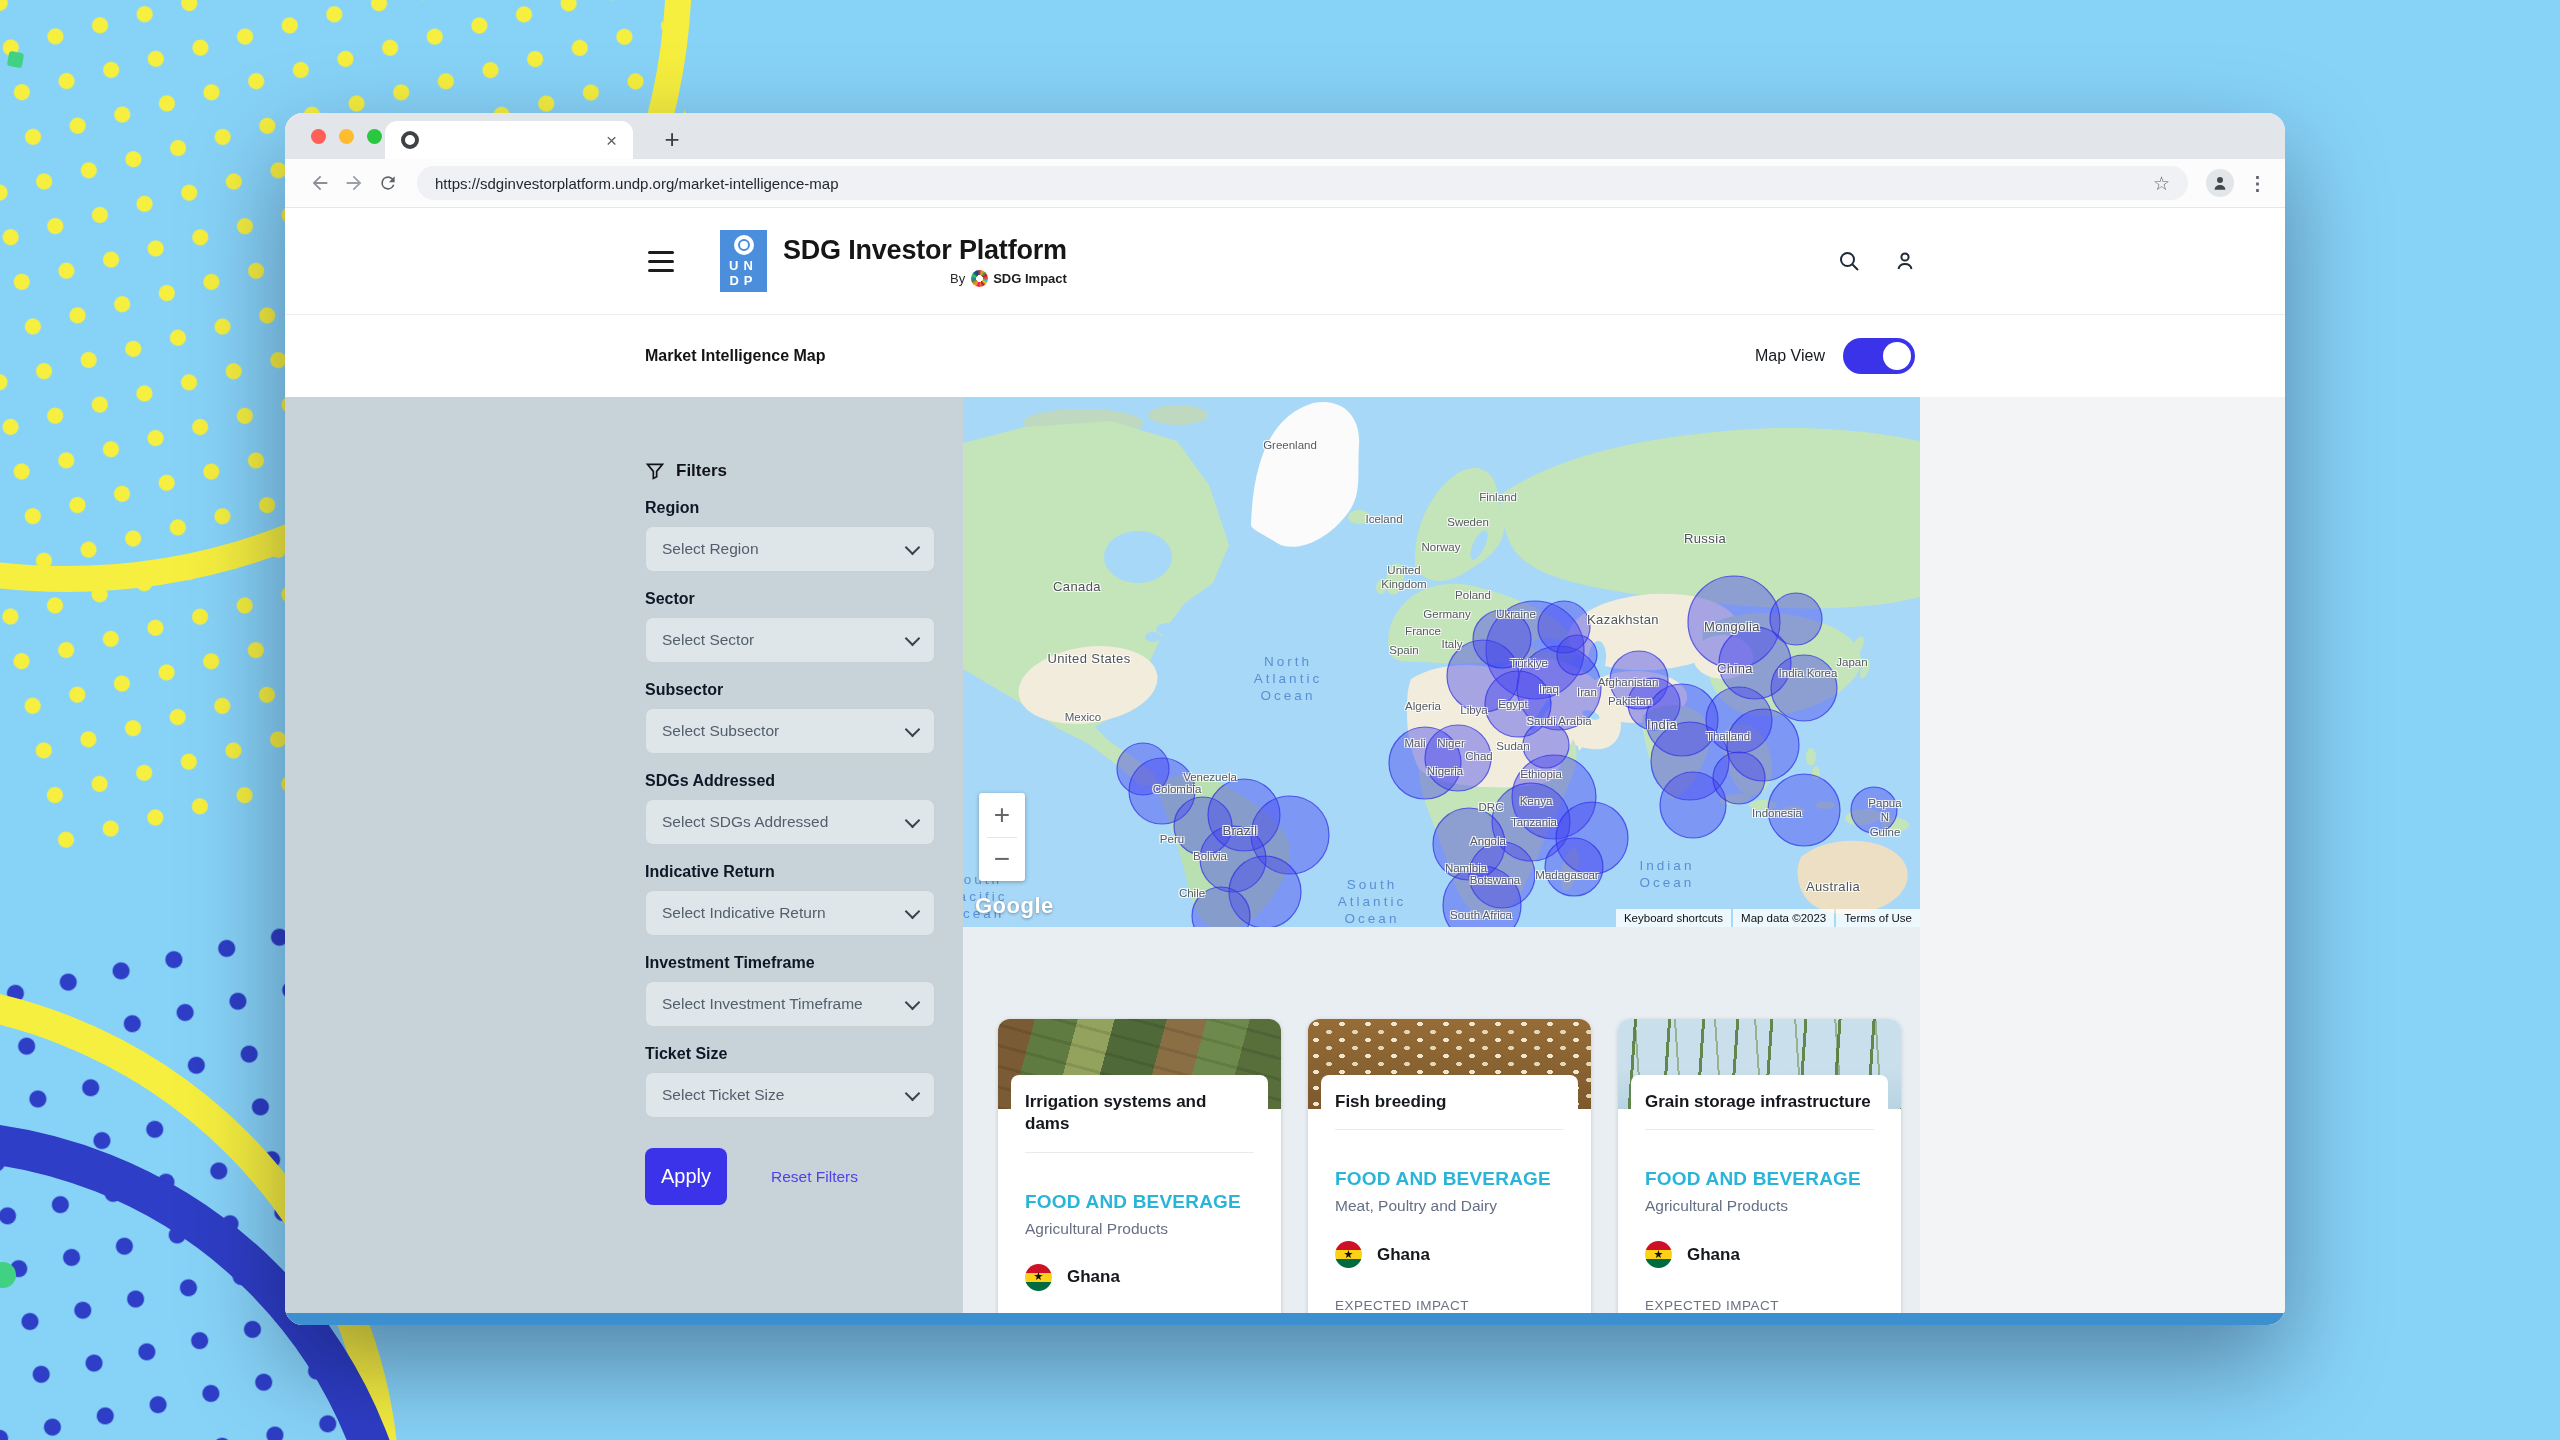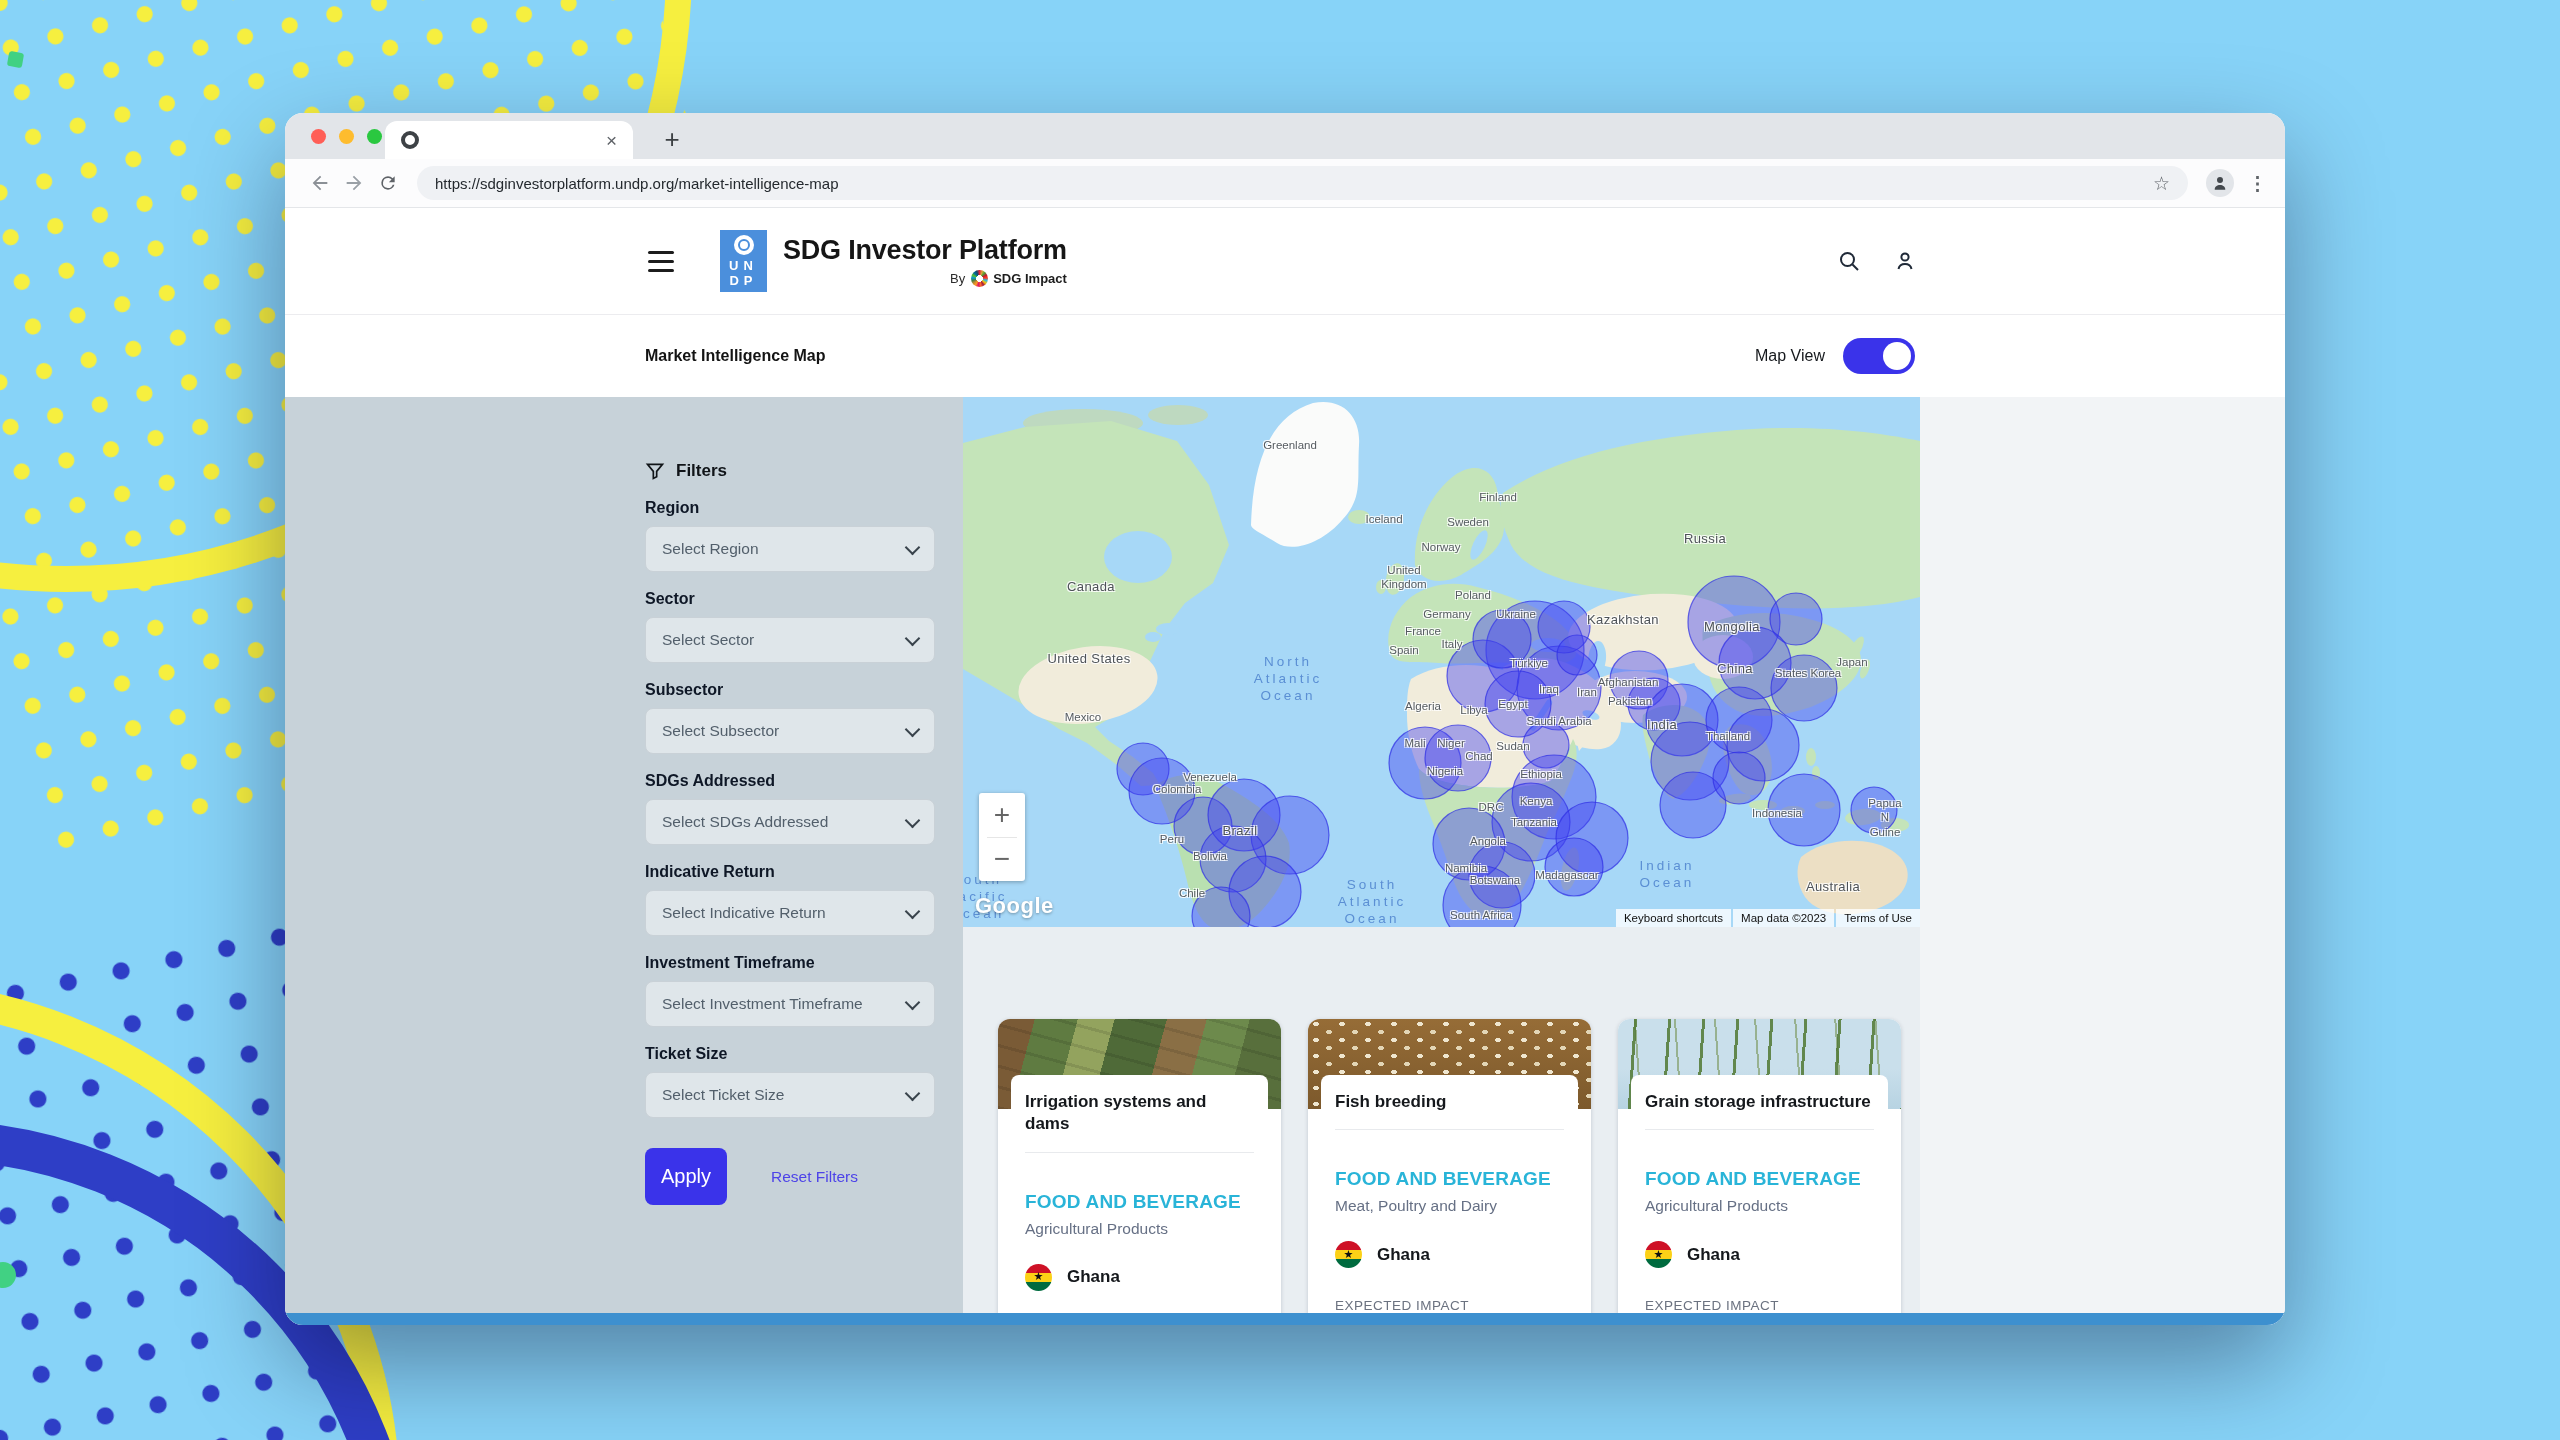--- a/index.html
+++ b/index.html
@@ -406,21 +406,21 @@
                 <circle cx="776" cy="323" r="33" class="marker"></circle>
                 <circle cx="800" cy="348" r="36" class="marker"></circle>
                 <circle cx="776" cy="381" r="26" class="marker"></circle>
                 <circle cx="841" cy="413" r="36" class="marker"></circle>
                 <circle cx="911" cy="413" r="23" class="marker"></circle>
               </g>
           </svg>
           <div class="map-labels">
               <div class="mlabel " style="left: 327px; top: 48px;">Greenland</div>
               <div class="mlabel " style="left: 397px; top: 122px; padding-left: 48px;">Iceland</div>
-              <div class="mlabel big" style="left: 128px; top: 190px;">Canada</div>
+              <div class="mlabel big" style="left: 114px; top: 190px;">Canada</div>
               <div class="mlabel big" style="left: 126px; top: 262px;">United States</div>
               <div class="mlabel " style="left: 120px; top: 320px;">Mexico</div>
               <div class="mlabel ocean" style="left: 325px; top: 282px;">North
 Atlantic
 Ocean</div>
               <div class="mlabel ocean" style="left: 409px; top: 505px;">South
 Atlantic
 Ocean</div>
               <div class="mlabel ocean" style="left: 14px; top: 500px;">South
 Pacific
@@ -436,21 +436,21 @@
               <div class="mlabel " style="left: 510px; top: 198px;">Poland</div>
               <div class="mlabel " style="left: 484px; top: 217px;">Germany</div>
               <div class="mlabel " style="left: 553px; top: 217px;">Ukraine</div>
               <div class="mlabel " style="left: 460px; top: 234px;">France</div>
               <div class="mlabel " style="left: 489px; top: 247px;">Italy</div>
               <div class="mlabel " style="left: 441px; top: 253px;">Spain</div>
               <div class="mlabel big" style="left: 660px; top: 223px;">Kazakhstan</div>
               <div class="mlabel big" style="left: 769px; top: 230px;">Mongolia</div>
               <div class="mlabel big" style="left: 772px; top: 272px;">China</div>
               <div class="mlabel " style="left: 889px; top: 265px;">Japan</div>
-              <div class="mlabel " style="left: 845px; top: 276px;">States Korea</div>
+              <div class="mlabel " style="left: 845px; top: 276px;">India Korea</div>
               <div class="mlabel " style="left: 665px; top: 285px;">Afghanistan</div>
               <div class="mlabel " style="left: 624px; top: 295px;">Iran</div>
               <div class="mlabel " style="left: 667px; top: 304px;">Pakistan</div>
               <div class="mlabel big" style="left: 699px; top: 328px;">India</div>
               <div class="mlabel " style="left: 765px; top: 339px;">Thailand</div>
               <div class="mlabel " style="left: 566px; top: 266px;">Türkiye</div>
               <div class="mlabel " style="left: 586px; top: 292px;">Iraq</div>
               <div class="mlabel " style="left: 550px; top: 307px;">Egypt</div>
               <div class="mlabel " style="left: 596px; top: 324px;">Saudi Arabia</div>
               <div class="mlabel " style="left: 460px; top: 309px;">Algeria</div>

